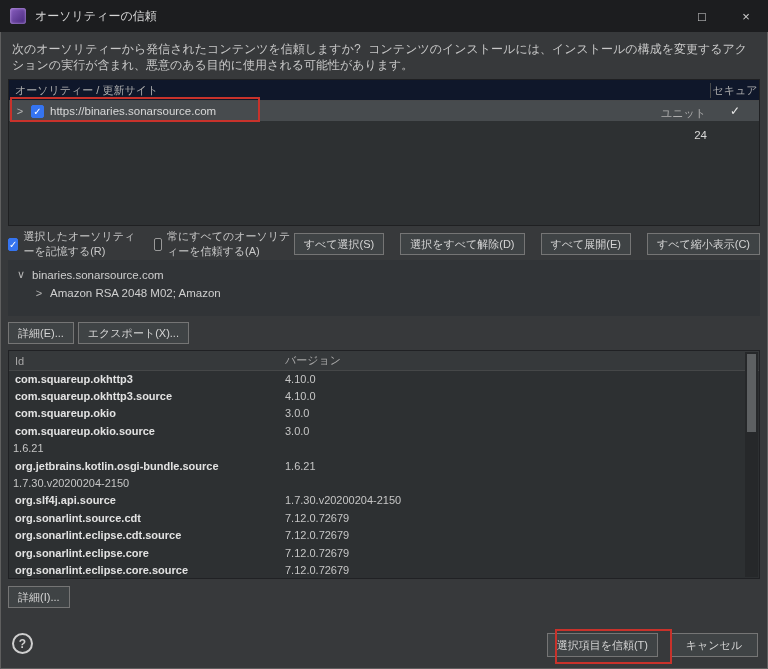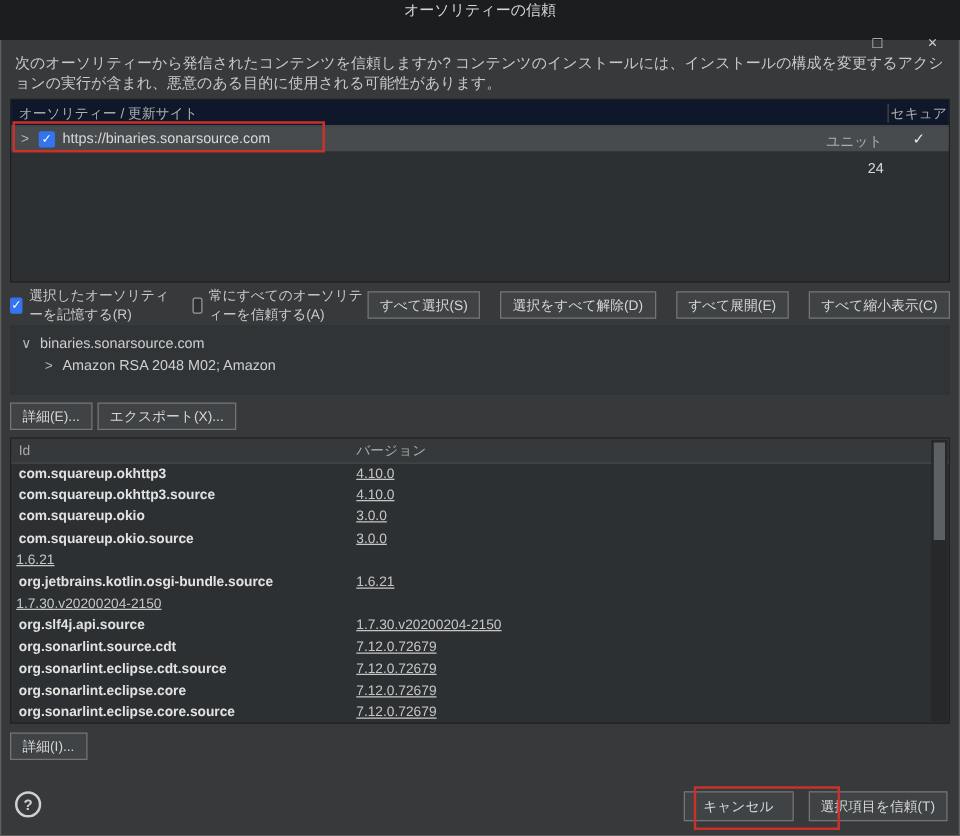--- a/index.html
+++ b/index.html
@@ -2,27 +2,27 @@
 <html><head>
 <meta charset="utf-8">
 <style>
   html,body{margin:0;padding:0;background:#222;}
   .window{
     position:relative;width:768px;height:669px;background:#37393b;
     font-family:"Liberation Sans",sans-serif;color:#cccccc;overflow:hidden;
     box-shadow:inset 0 0 0 1px #5f5f5f;
   }
   
-  .titlebar{position:absolute;left:0;top:0;width:768px;height:32px;background:#1c1d1f;display:flex;align-items:center;flex-direction:column;}
+  .titlebar{position:absolute;left:0;top:0;width:768px;height:32px;background:#1c1d1f;display:flex;align-items:center;}
   .app-icon{width:16px;height:16px;margin:0 9px 0 10px;border-radius:3px;background:linear-gradient(135deg,#8a5fc0,#45267a);box-shadow:inset 0 0 3px #c9a9ef;}
   .title-text{font-size:12px;color:#d6d6d6;}
   .win-btns{margin-left:auto;display:flex;height:32px;}
   .win-btn{width:44px;height:32px;display:flex;align-items:center;justify-content:center;color:#d0d0d0;font-size:13px;cursor:default;}
   
-  .desc{position:absolute;left:12px;top:42px;width:744px;font-size:12px;line-height:16px;color:#c8c8c8;}
+  .desc{position:absolute;left:12px;top:42px;width:744px;font-size:12px;line-height:16px;color:#c8c8c8;font-family:Liberation Mono, monospace;}
   
   .auth-table{position:absolute;left:8px;top:79px;width:752px;height:147px;background:#2d3032;border:1px solid #1f2022;box-sizing:border-box;}
   .auth-header{height:20px;background:#0f172a;border-bottom:1px solid #47494b;display:flex;align-items:center;font-size:11px;color:#aeaeae;}
   .col-name{flex:1;padding-left:6px;}
   .col-units{width:52px;text-align:right;padding-right:4px;margin-top:47px;}
   .col-secure{width:48px;text-align:center;border-left:1px solid #47494b;}
   .auth-row{height:20px;display:flex;align-items:center;background:#474b4e;font-size:11.5px;color:#d8d8d8;}
   .auth-row .col-name{display:flex;align-items:center;gap:6px;}
   .chev{color:#b5b5b5;font-size:11px;width:10px;display:inline-block;text-align:center;}
   .checkbox{width:13px;height:13px;box-sizing:border-box;display:inline-flex;align-items:center;justify-content:center;font-size:10px;line-height:13px;border-radius:2px;}
@@ -43,21 +43,21 @@
   .cert-row2{display:flex;align-items:center;gap:6px;padding:6px 0 0 26px;}
   .cert-btns{position:absolute;left:8px;top:322px;display:flex;gap:4px;}
   
   .units-table{position:absolute;left:8px;top:350px;width:752px;height:229px;background:#2d3032;border:1px solid #202124;box-sizing:border-box;}
   .units-header{height:19px;background:#36393b;border-bottom:1px solid #454748;display:flex;align-items:center;font-size:11px;color:#a8a8a8;}
   .u-id{width:272px;padding-left:6px;box-sizing:border-box;}
   .u-ver{flex:1;padding-left:4px;}
   .units-body{position:absolute;left:0;top:19px;right:14px;bottom:0;overflow:hidden;}
   .u-row{height:17.4px;display:flex;align-items:center;font-size:11px;}
   .u-row .u-id{font-weight:bold;color:#e2e2e2;}
-  .u-row .u-ver{color:#c6c6c6;text-decoration:underline;}
+  .u-row .u-ver{color:#c6c6c6;}
   .scrollbar{position:absolute;top:1px;right:1px;bottom:1px;width:13px;background:#26282a;}
   .scroll-thumb{position:absolute;top:2px;left:2px;width:9px;height:78px;background:#5d6062;}
   
   .detail2{position:absolute;left:8px;top:586px;}
   .help{position:absolute;left:12px;top:633px;width:17px;height:17px;border:2px solid #cfcfcf;border-radius:50%;display:flex;align-items:center;justify-content:center;color:#cfcfcf;font-weight:bold;font-size:12px;}
   .footer-btns{position:absolute;right:10px;top:633px;display:flex;gap:12px;}
   .btn.footer{height:24px;min-width:88px;}
 </style>
 </head>
 <body>
@@ -192,19 +192,19 @@
   </div>
 
   <div class="detail2">
     <button class="btn">詳細(I)...</button>
   </div>
 
   <div class="help">
       <span>?</span>
     </div>
   <div class="footer-btns">
+    <button class="btn footer">選択項目を信頼(T)</button>
     <button class="btn footer">キャンセル</button>
-    <button class="btn footer">選択項目を信頼(T)</button>
   </div>
 
   <div class="annot" style="left:555px;top:629px;width:113px;height:31px;"></div>
 
 </div>
 
 </body></html>

